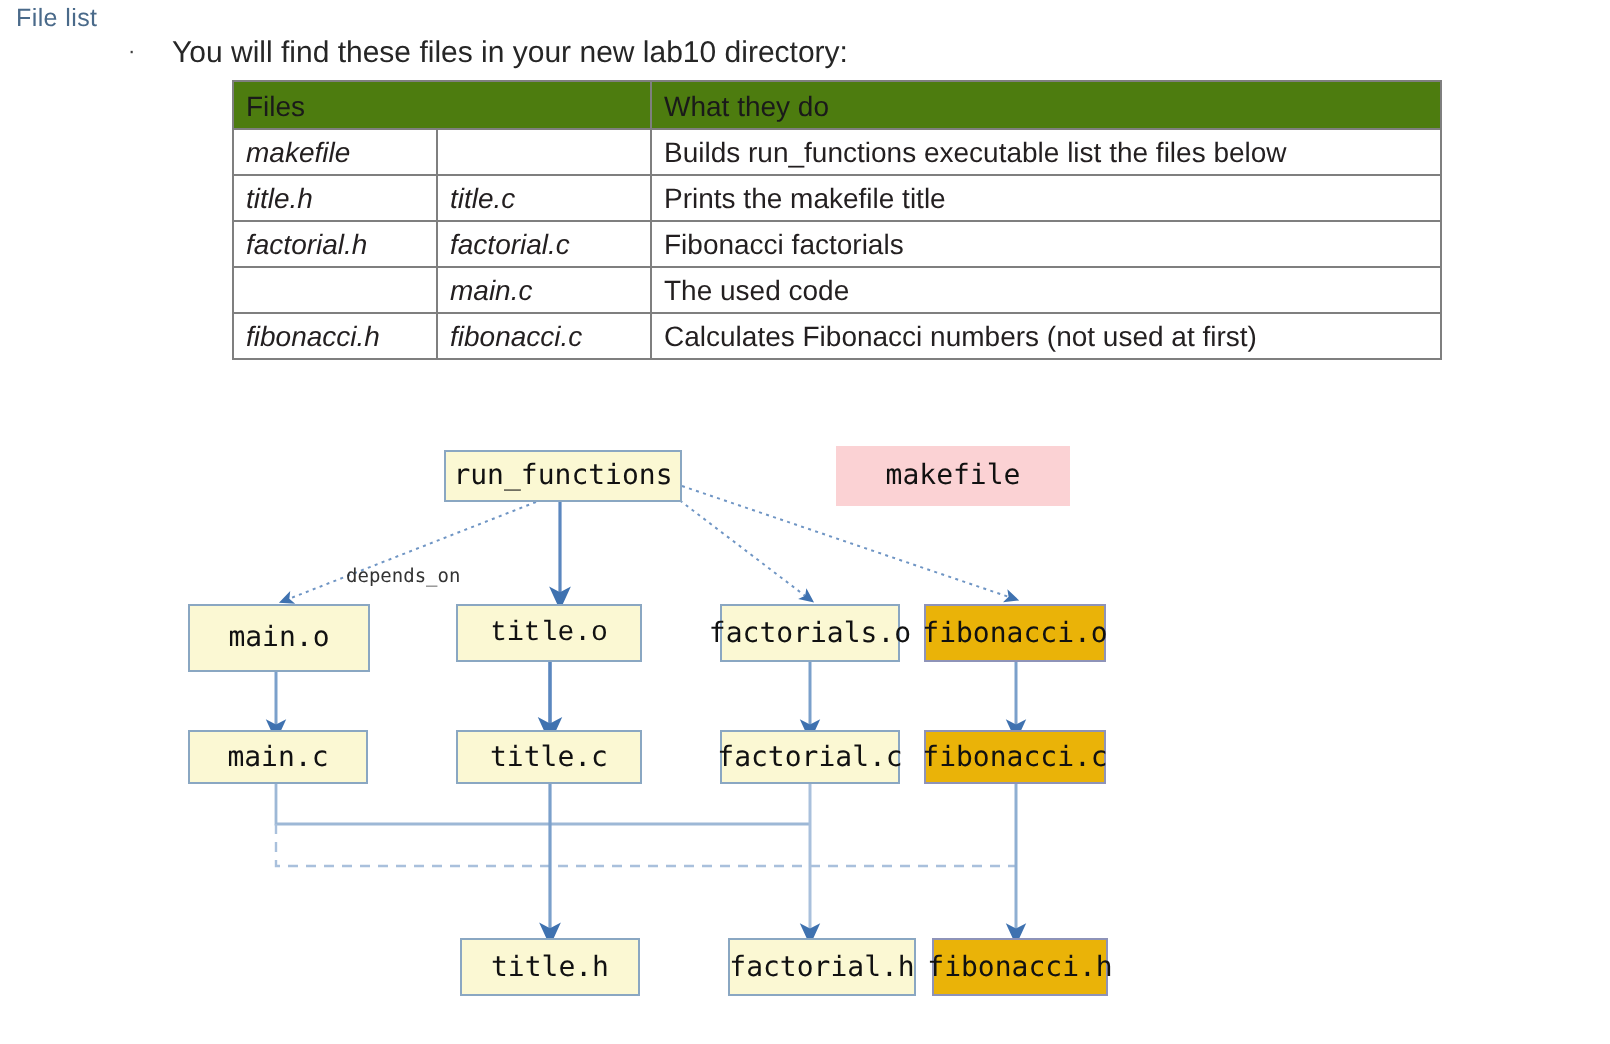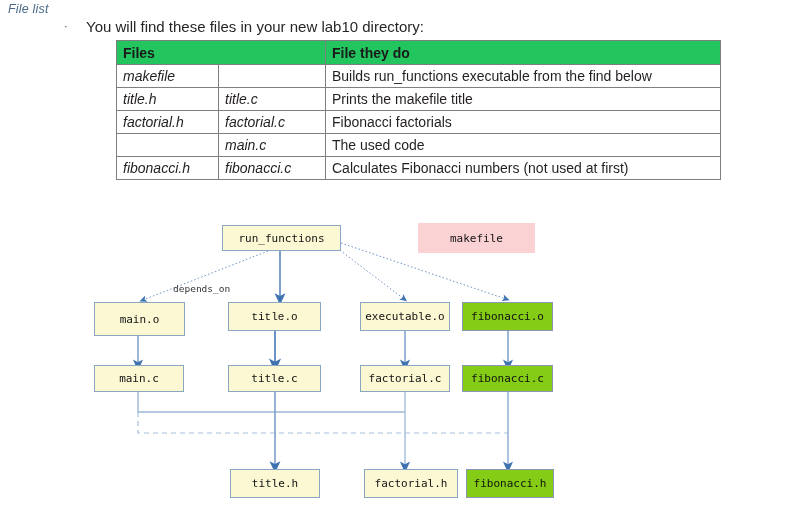--- a/index.html
+++ b/index.html
@@ -7,21 +7,21 @@
     width:805px;height:522px;
     background:#ffffff;
     font-family:"Liberation Sans", sans-serif;
     position:relative;
     overflow:hidden;
     color:#000;
   }
   
   #slide-title{
     position:absolute;left:8px;top:2px;
-    font-size:12.5px;font-style:italic;color:#4a6a8a;
+    font-size:12.5px;color:#4a6a8a;
     letter-spacing:.2px;
   }
   
   #bullet-row{
     position:absolute;left:64px;top:19px;
     display:flex;align-items:flex-start;
   }
   #bullet-mark{
     font-size:11px;line-height:15px;color:#404040;width:22px;
   }
@@ -42,22 +42,22 @@
     padding:1px 6px;
     font-size:14px;
     line-height:18px;
     text-align:left;
     vertical-align:middle;
     height:20px;
     overflow:hidden;
     white-space:nowrap;
   }
   #file-table thead th{
-    background:#22c55e;
-    font-weight:bold;
+    background:#4d7c0f;
+    font-weight:normal;
     color:#1a1a1a;
     height:21px;
   }
   #file-table tbody td{
     background:#ffffff;
     color:#231f20;
   }
   #file-table tbody td.fname{
     font-style:italic;
   }
@@ -67,31 +67,31 @@
   
   #diagram{
     position:absolute;left:0;top:0;width:805px;height:522px;
     pointer-events:none;
   }
   .node{
     position:absolute;
     box-sizing:border-box;
     display:flex;align-items:center;justify-content:center;
     font-family:"DejaVu Sans Mono", monospace;
-    font-size:11px;
+    font-size:14px;
     color:#111;
     letter-spacing:0px;
     white-space:nowrap;
   }
   .node.yellow{
     background:#fbf8d3;
     border:1px solid #8aa7c2;
   }
   .node.lav{
-    background:#84cc16;
+    background:#eab308;
     border:1px solid #8e93b8;
   }
   .node.pink{
     background:#fbd2d4;
     border:none;
   }
   #edge-label{
     position:absolute;
     font-family:"DejaVu Sans Mono", monospace;
     font-size:9.5px;
@@ -111,28 +111,28 @@
 
 <table id="file-table">
   <colgroup>
     <col class="col-a">
       <col class="col-b">
       <col class="col-c">
   </colgroup>
   <thead>
     <tr>
       <th colspan="2">Files</th>
-      <th>File they do</th>
+      <th>What they do</th>
     </tr>
   </thead>
   <tbody>
     <tr>
       <td class="fname">makefile</td>
       <td class="fname"></td>
-      <td>Builds run_functions executable from the find below</td>
+      <td>Builds run_functions executable list the files below</td>
     </tr>
     <tr>
       <td class="fname">title.h</td>
       <td class="fname">title.c</td>
       <td>Prints the makefile title</td>
     </tr>
     <tr>
       <td class="fname">factorial.h</td>
       <td class="fname">factorial.c</td>
       <td>Fibonacci factorials</td>
@@ -189,21 +189,21 @@
   <span>makefile</span>
 </div>
 
 <div class="node yellow" style="left:94px;top:302px;width:91px;height:34px;">
   <span>main.o</span>
 </div>
 <div class="node yellow" style="left:228px;top:302px;width:93px;height:29px;font-family:Liberation Mono, monospace;">
   <span>title.o</span>
 </div>
 <div class="node yellow" style="left:360px;top:302px;width:90px;height:29px;">
-  <span>executable.o</span>
+  <span>factorials.o</span>
 </div>
 <div class="node lav" style="left:462px;top:302px;width:91px;height:29px;">
   <span>fibonacci.o</span>
 </div>
 
 <div class="node yellow" style="left:94px;top:365px;width:90px;height:27px;">
   <span>main.c</span>
 </div>
 <div class="node yellow" style="left:228px;top:365px;width:93px;height:27px;">
   <span>title.c</span>

